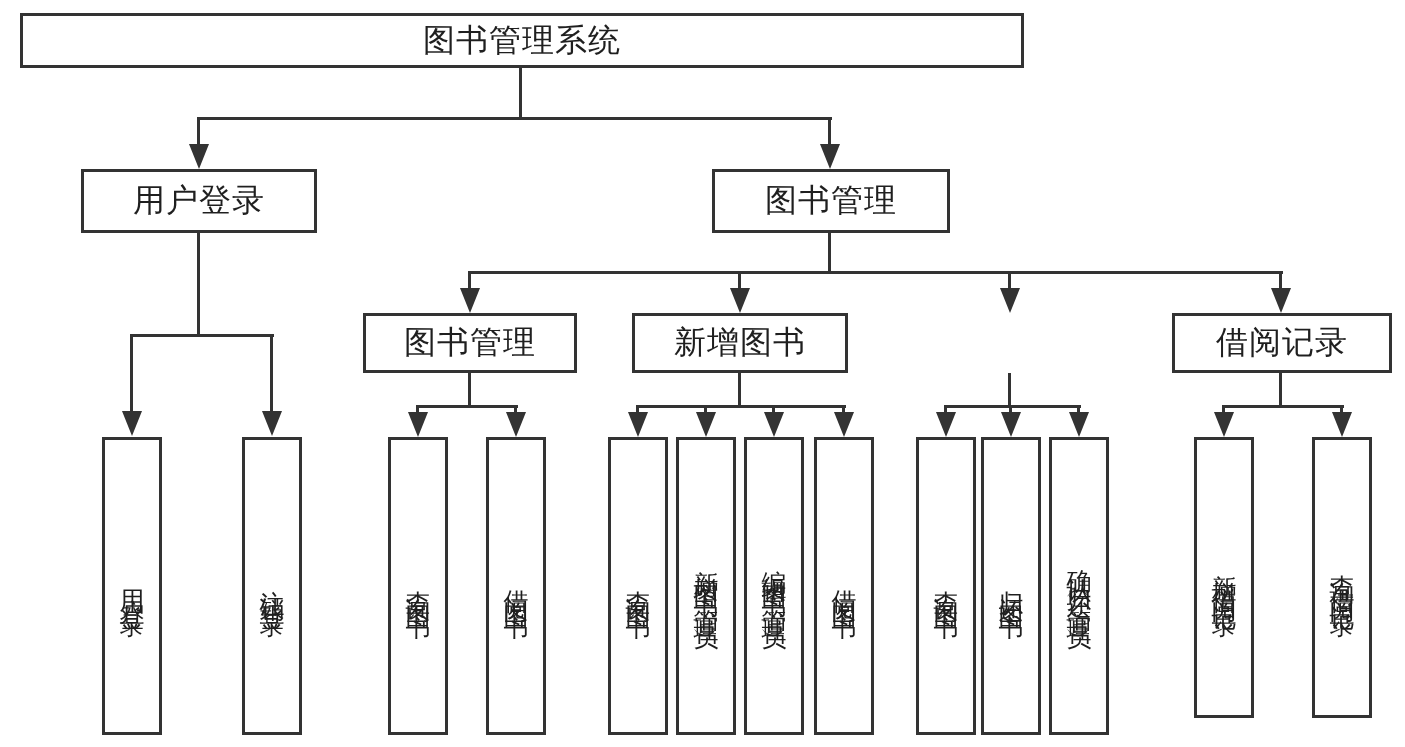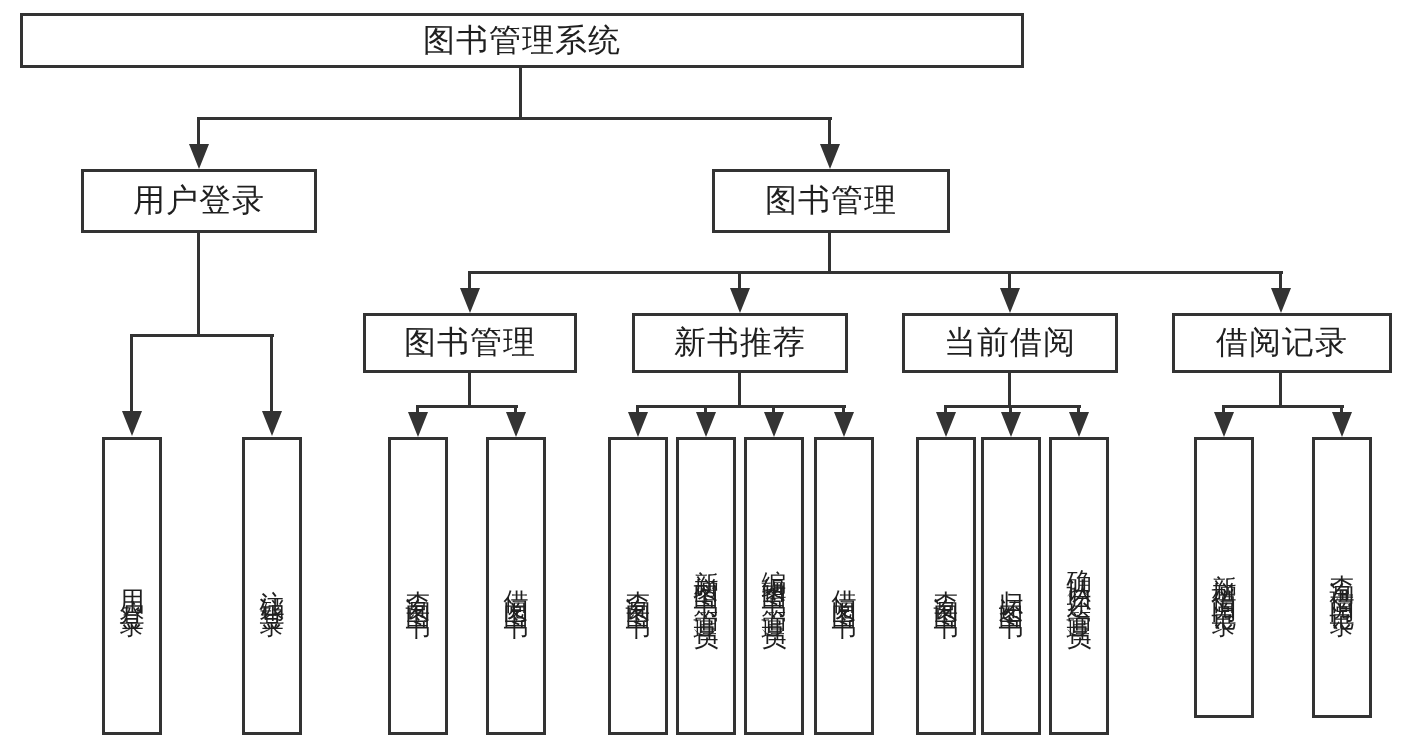--- a/index.html
+++ b/index.html
@@ -109,24 +109,21 @@
   <div class="arrowhead" style="left:730px;top:288px"></div>
   <div class="vline" style="left:1008px;top:271px;height:20px"></div>
   <div class="arrowhead" style="left:1000px;top:288px"></div>
   <div class="vline" style="left:1279px;top:271px;height:20px"></div>
   <div class="arrowhead" style="left:1271px;top:288px"></div>
 
   <div class="node" style="left:363px;top:313px;width:214px;height:60px">
     <span class="lbl">图书管理</span>
   </div>
   <div class="node" style="left:632px;top:313px;width:216px;height:60px">
-    <span class="lbl">新书推荐</span>
-  </div>
-  <div class="node" style="left:902px;top:313px;width:216px;height:60px">
-    <span class="lbl">当前借阅</span>
+    <span class="lbl">新增图书</span>
   </div>
   <div class="node" style="left:1172px;top:313px;width:220px;height:60px">
     <span class="lbl">借阅记录</span>
   </div>
 
   <div class="vline" style="left:468px;top:373px;height:34px"></div>
   <div class="hline" style="left:416px;top:405px;width:102px"></div>
   <div class="vline" style="left:416px;top:405px;height:10px"></div>
   <div class="arrowhead" style="left:408px;top:412px"></div>
   <div class="vline" style="left:514px;top:405px;height:10px"></div>

